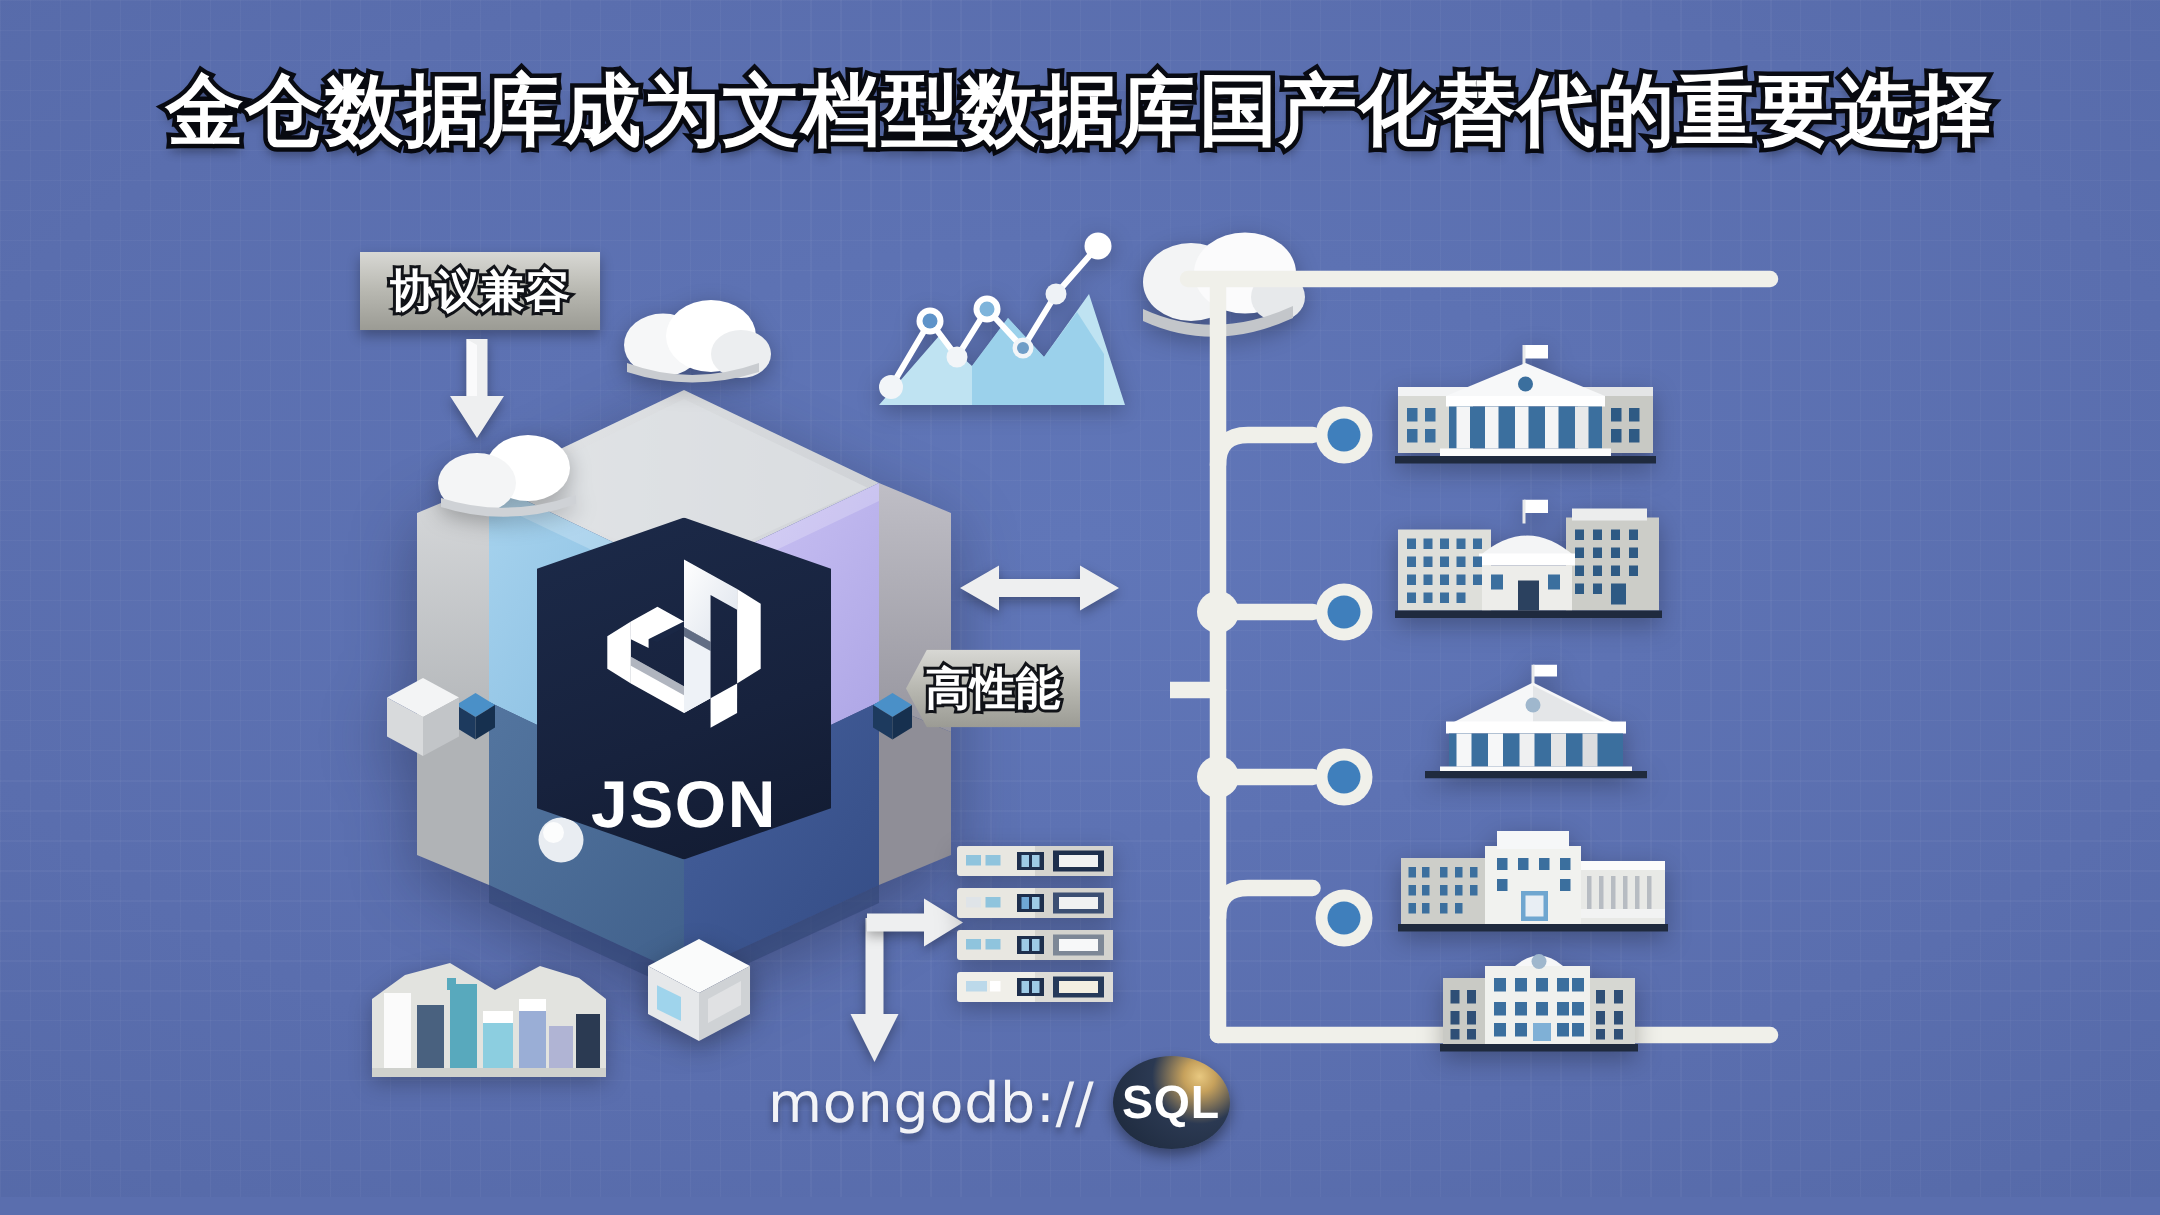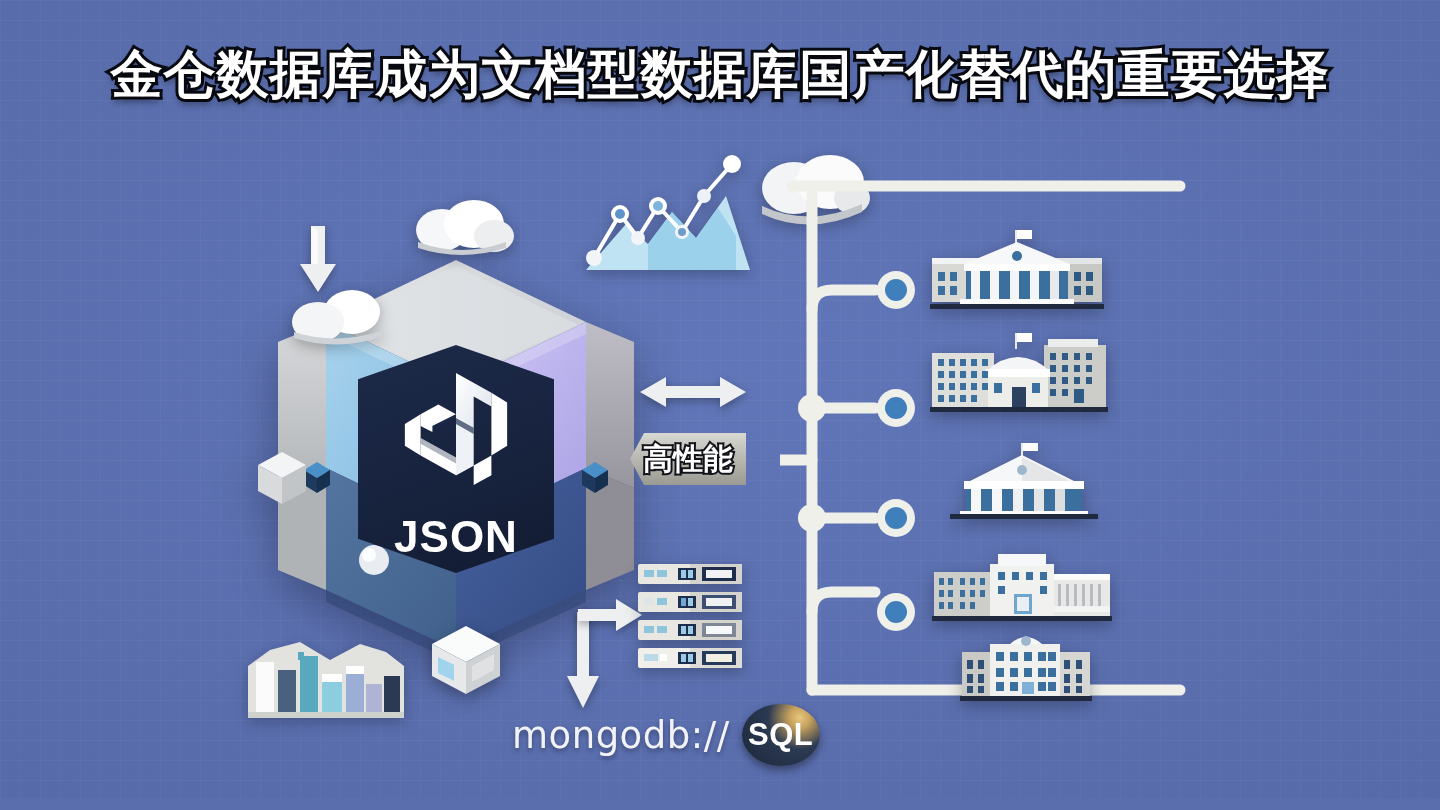--- a/index.html
+++ b/index.html
@@ -31,21 +31,21 @@
     position:absolute;
     background:linear-gradient(180deg,#d8d8d4 0%,#b9b9b2 48%,#9b9b94 100%);
     box-shadow:0 4px 8px rgba(0,0,0,0.3);
     display:flex; align-items:center; justify-content:center;
     color:#ffffff; font-weight:bold;
     -webkit-text-stroke:4px #111318;
     paint-order:stroke fill;
   }
   #banner-protocol{ left:240px; top:168px; width:160px; height:52px; font-size:30px; }
   #banner-perf{
-    left:630px; top:433px; width:116px; height:52px; font-size:30px;
+    left:604px; top:433px; width:116px; height:52px; font-size:30px;
     clip-path:polygon(0% 50%, 14px 0%, 100% 0%, 100% 100%, 14px 100%);
   }
   
   .arrow{ position:absolute; filter:drop-shadow(0 3px 4px rgba(0,0,0,0.32)); }
   #arrow-down-protocol{ left:298px; top:226px; width:40px; height:66px; }
   #arrow-bidir{ left:640px; top:375px; width:106px; height:34px; }
   #arrow-down-mongo{ left:566px; top:612px; width:34px; height:96px; }
   #arrow-right-server{ left:578px; top:598px; width:64px; height:34px; }
   
   #hex-wrap{ position:absolute; left:256px; top:230px; width:400px; height:450px; }
@@ -220,20 +220,23 @@
       <polygon points="24,88 8,78 8,56 24,46 24,70" fill="#ffffff"></polygon>
       <polygon points="24,46 42,36 60,46 36,58 36,64 24,58" fill="#ffffff"></polygon>
       <polygon points="60,50 78,60 78,98 60,108" fill="#eef2f7"></polygon>
       <polygon points="36,58 60,46 60,50 42,60" fill="#1c2a49" opacity="0.55"></polygon>
       <polygon points="60,50 78,60 78,66 60,56" fill="#253552" opacity="0.7"></polygon>
       <polygon points="24,70 60,90 60,96 24,76" fill="#1c2a49" opacity="0.35"></polygon>
     </svg>
     <div id="json-text">JSON</div>
   </div>
 
+  <div id="banner-protocol" class="banner">
+    <span>协议兼容</span>
+  </div>
 
   <div id="banner-perf" class="banner">
     <span>高性能</span>
   </div>
 
   <svg id="arrow-down-protocol" class="arrow" viewBox="0 0 40 66" xmlns="http://www.w3.org/2000/svg">
     <polygon points="20,66 2,38 13,38 13,0 27,0 27,38 38,38" fill="#eeeff0"></polygon>
     <polygon points="13,0 20,4 20,38 13,38" fill="#ffffff" opacity="0.7"></polygon>
   </svg>
 

